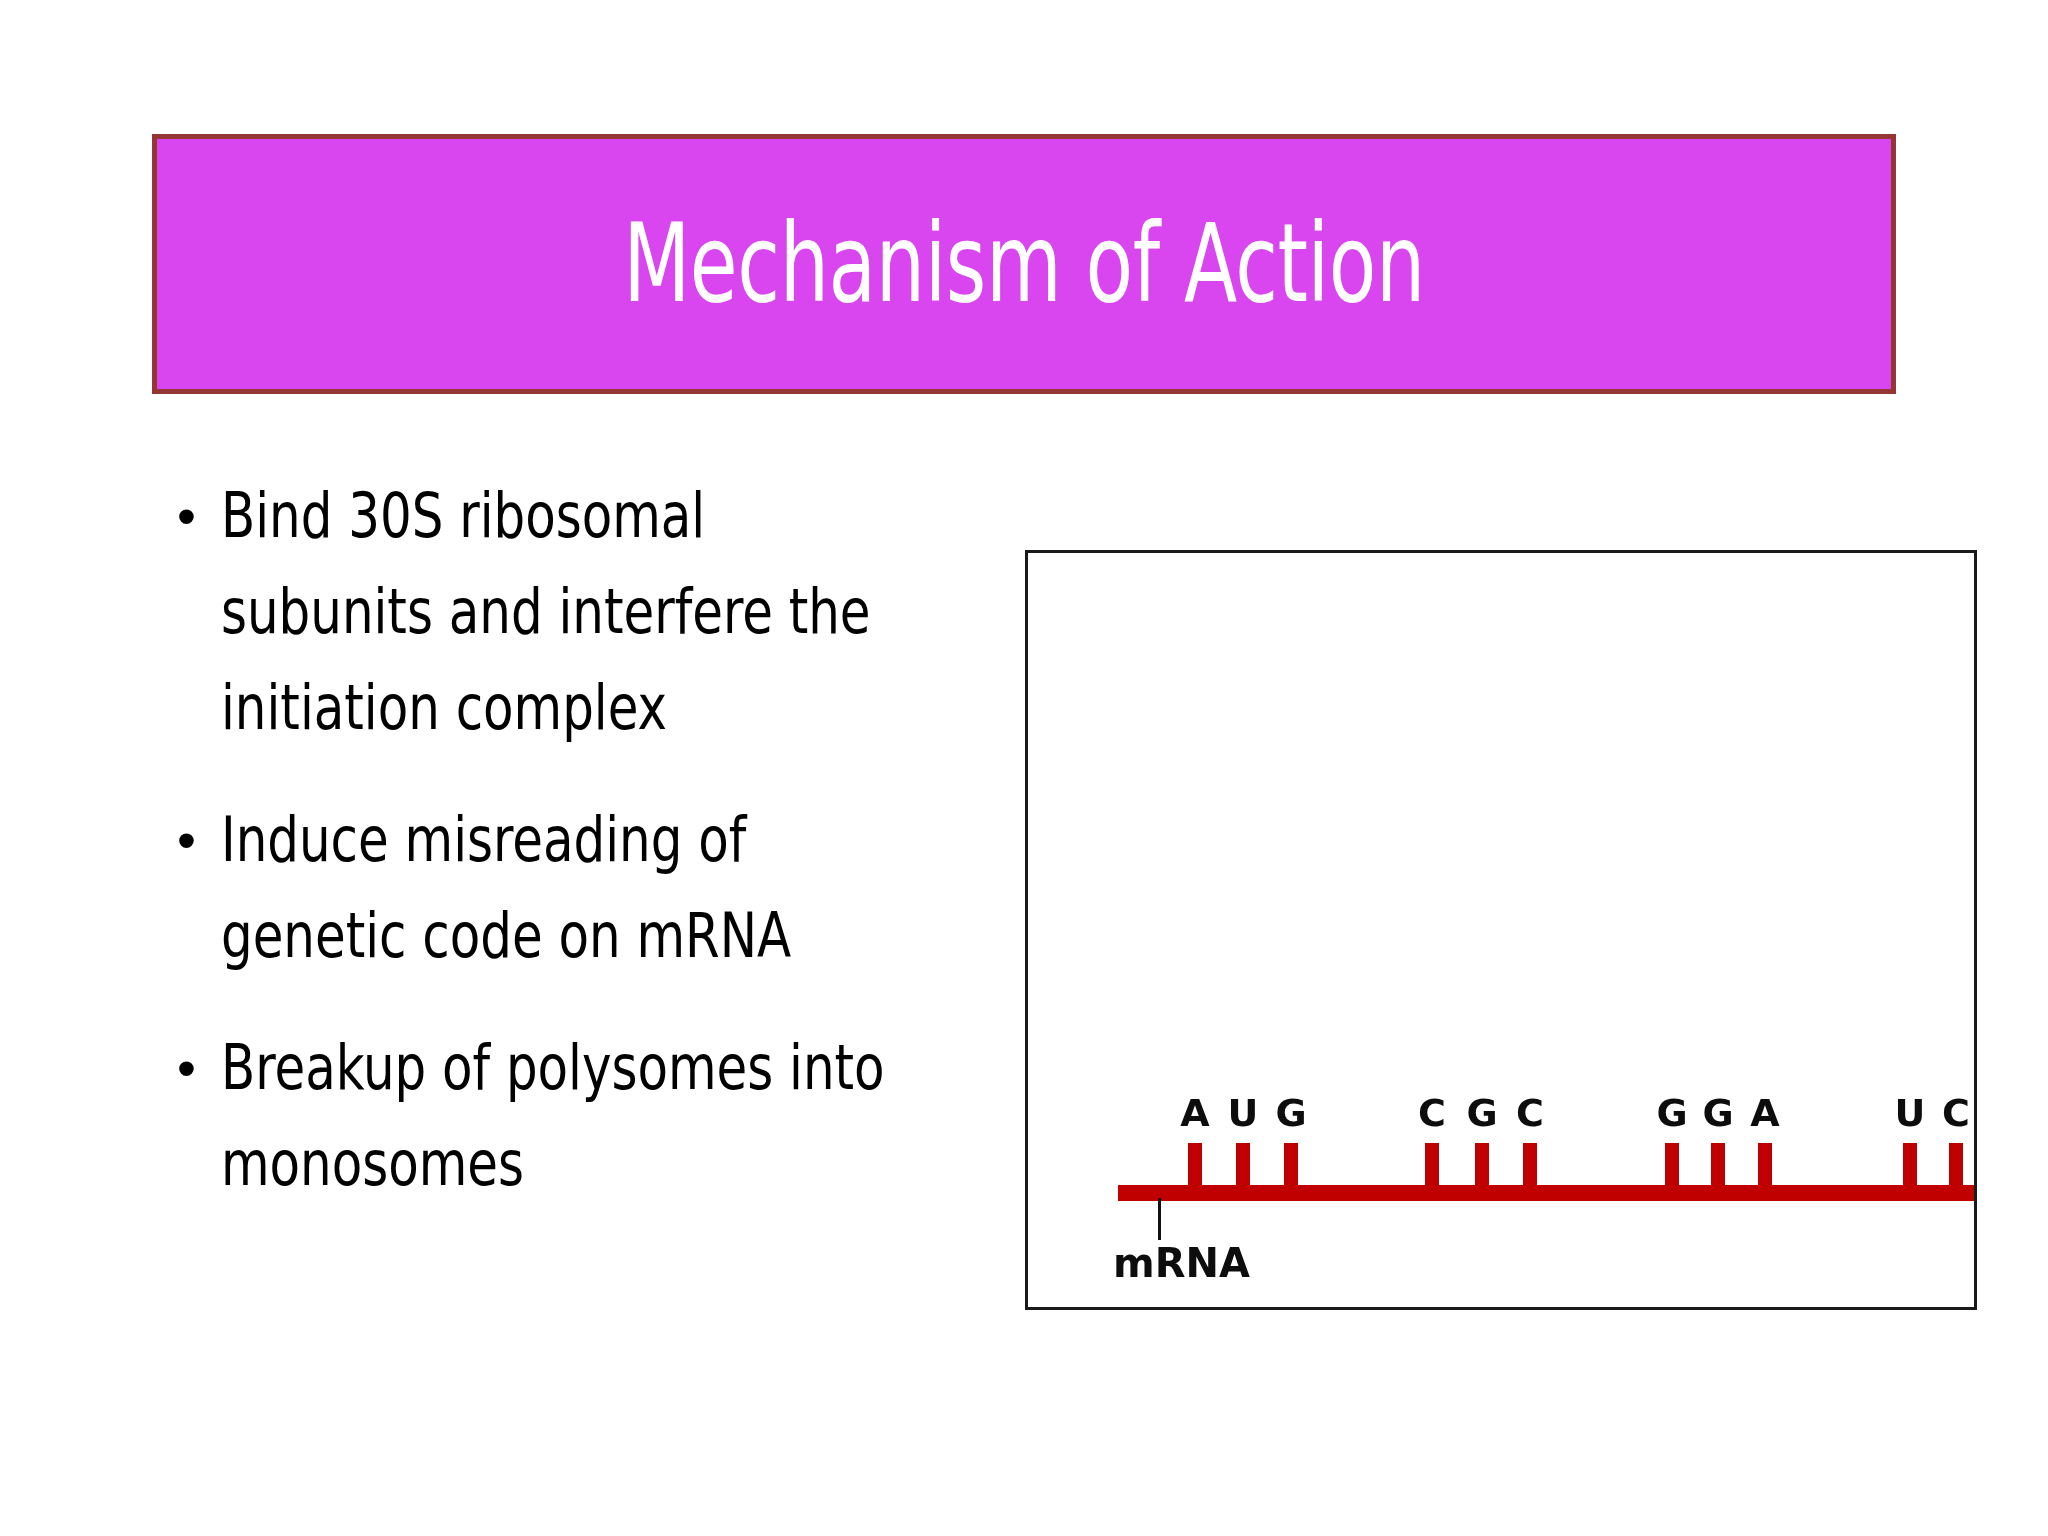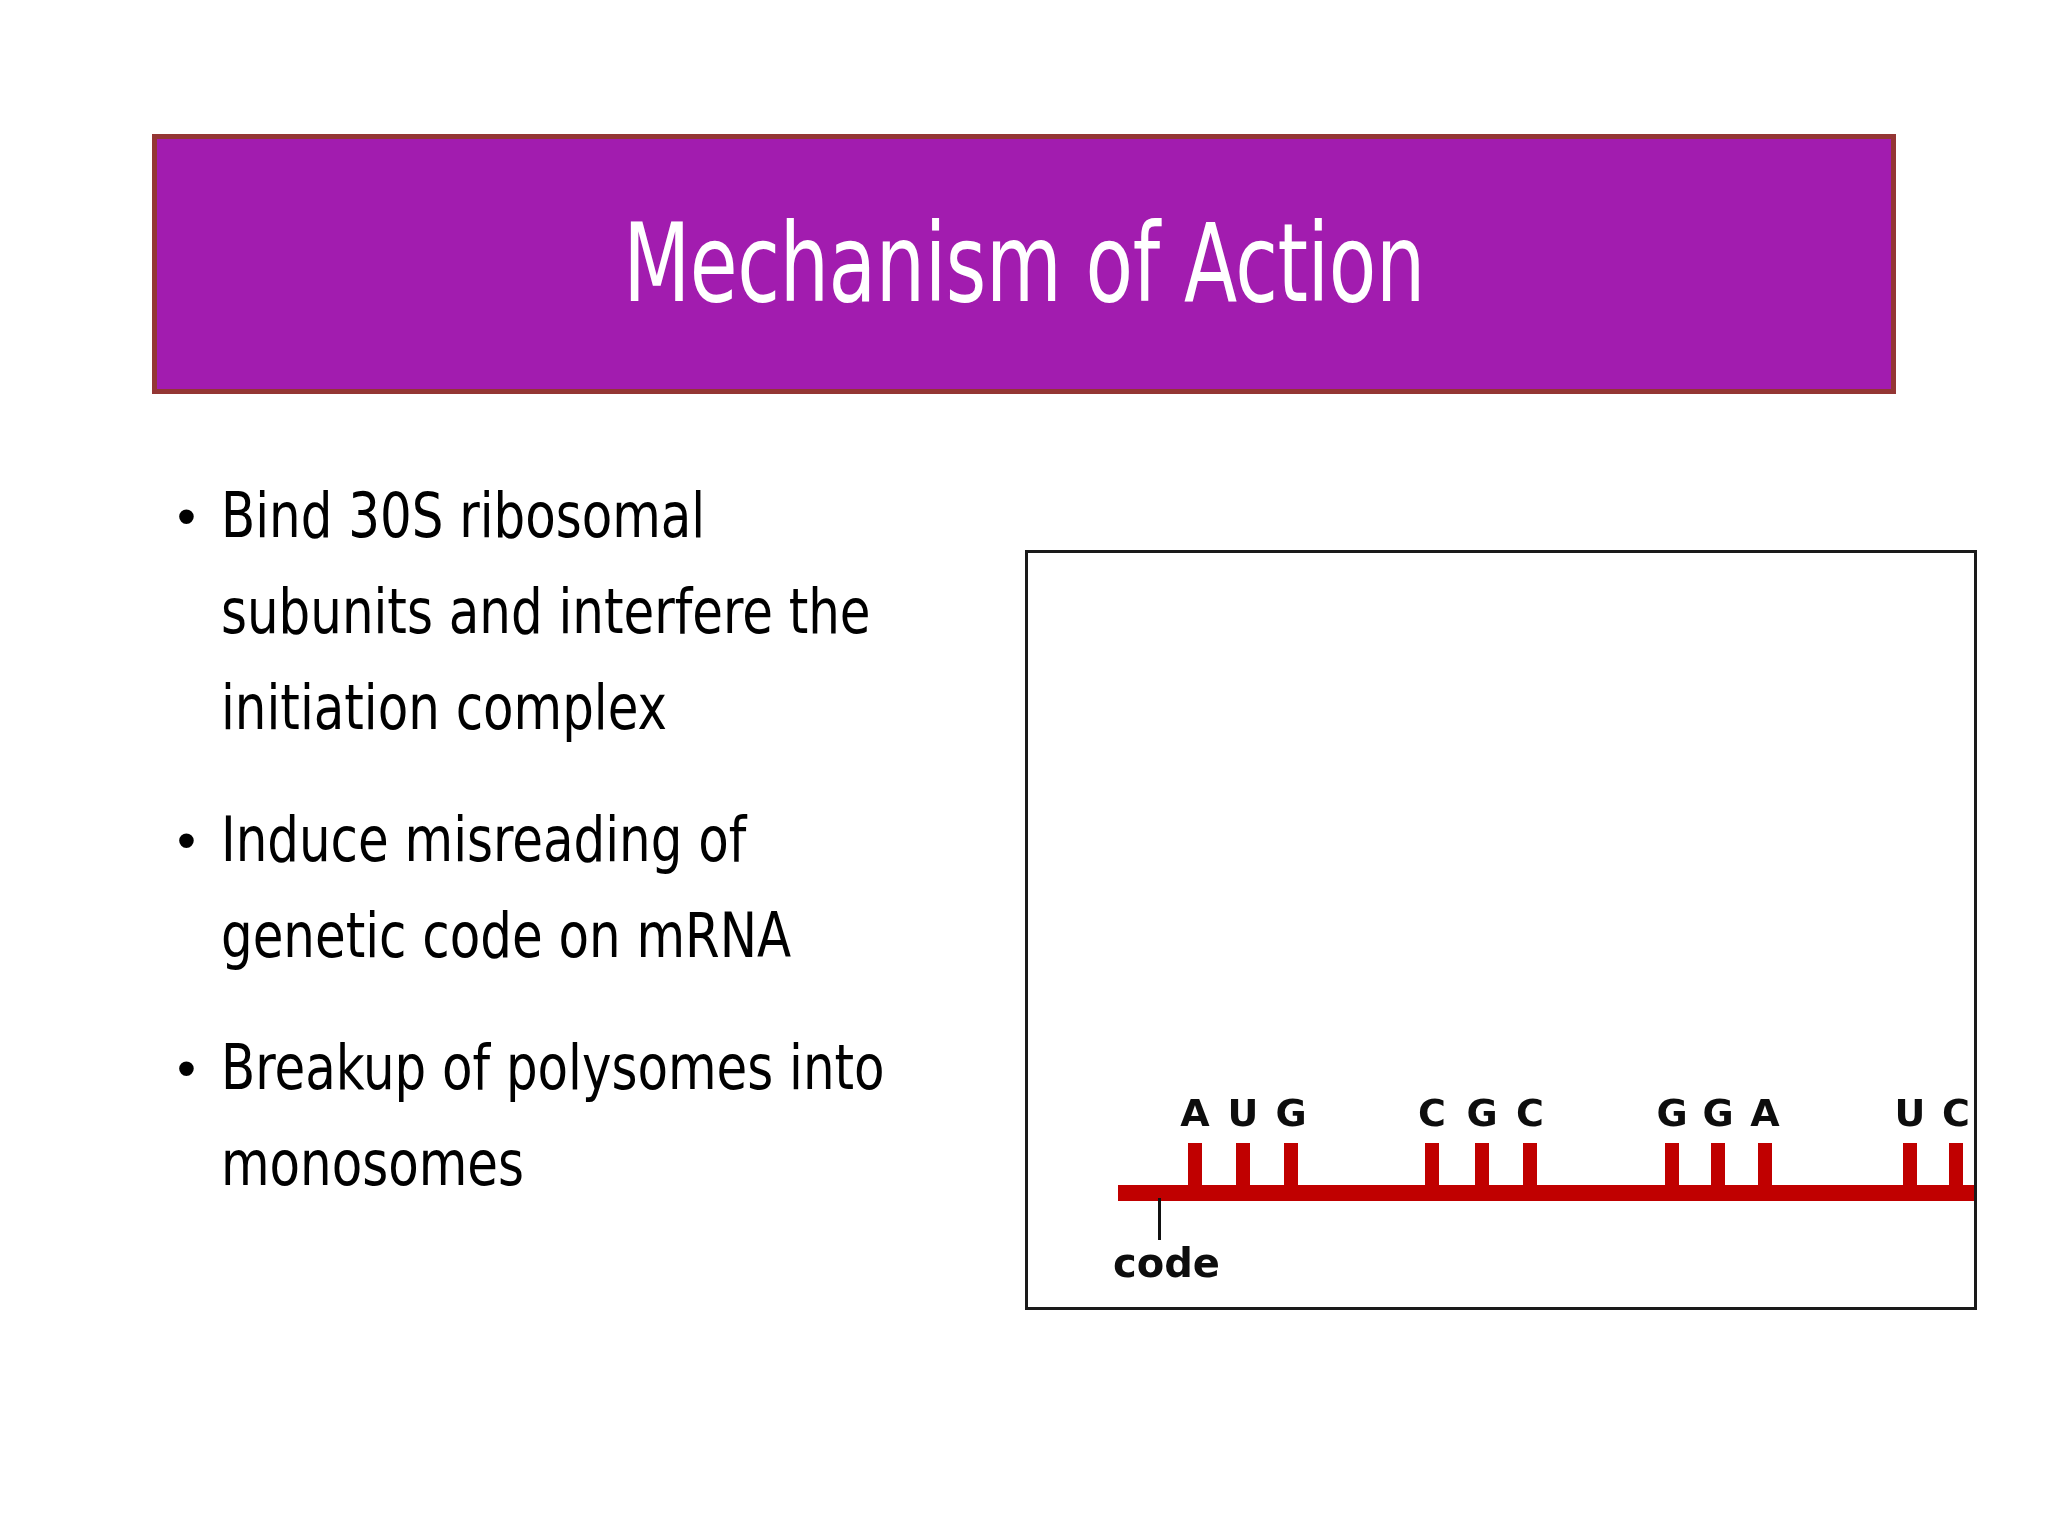--- a/index.html
+++ b/index.html
@@ -24,21 +24,21 @@
     background: #ffffff;
   }
 
   
   #title-bar {
     position: absolute;
     left: 152px;
     top: 134px;
     width: 1744px;
     height: 260px;
-    background: #a21caf;
+    background: #d946ef;
     border: 5px solid #943634;
     box-sizing: border-box;
     display: flex;
     align-items: center;
     justify-content: center;
   }
   #title-text {
     color: #ffffff;
     font-family: "DejaVu Sans Condensed", "Liberation Sans Narrow", "Liberation Sans", sans-serif;
     font-size: 108px;
@@ -201,17 +201,17 @@
           <div class="base-letter" style="left: 404px;">C</div>
           <div class="base-letter" style="left: 454px;">G</div>
           <div class="base-letter" style="left: 502px;">C</div>
           <div class="base-letter" style="left: 644px;">G</div>
           <div class="base-letter" style="left: 690px;">G</div>
           <div class="base-letter" style="left: 737px;">A</div>
           <div class="base-letter" style="left: 882px;">U</div>
           <div class="base-letter" style="left: 928px;">C</div>
         </div>
       <div class="mrna-pointer"></div>
-      <div class="mrna-label">code</div>
+      <div class="mrna-label">mRNA</div>
     </div>
   </div>
 
 </div>
 
 </body></html>

